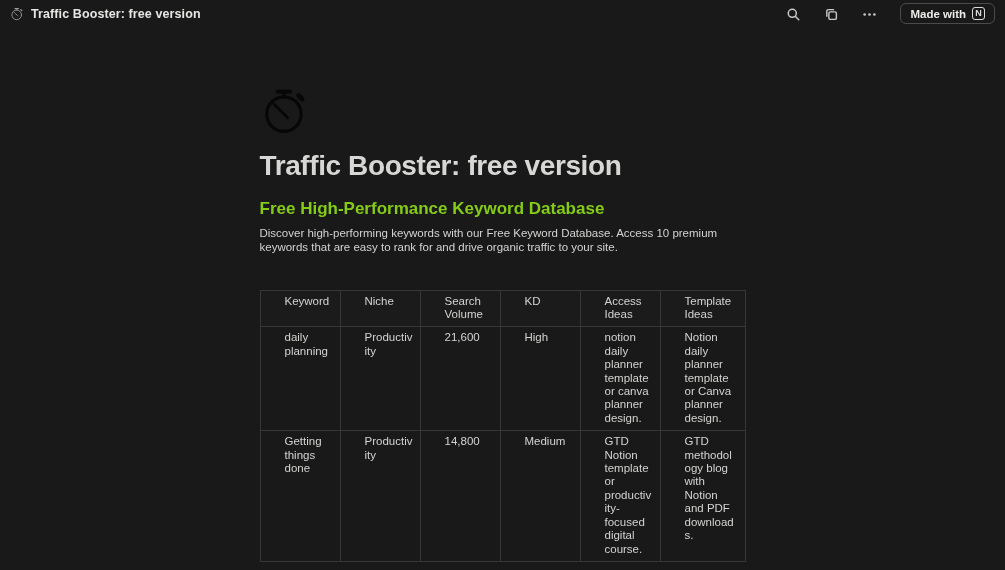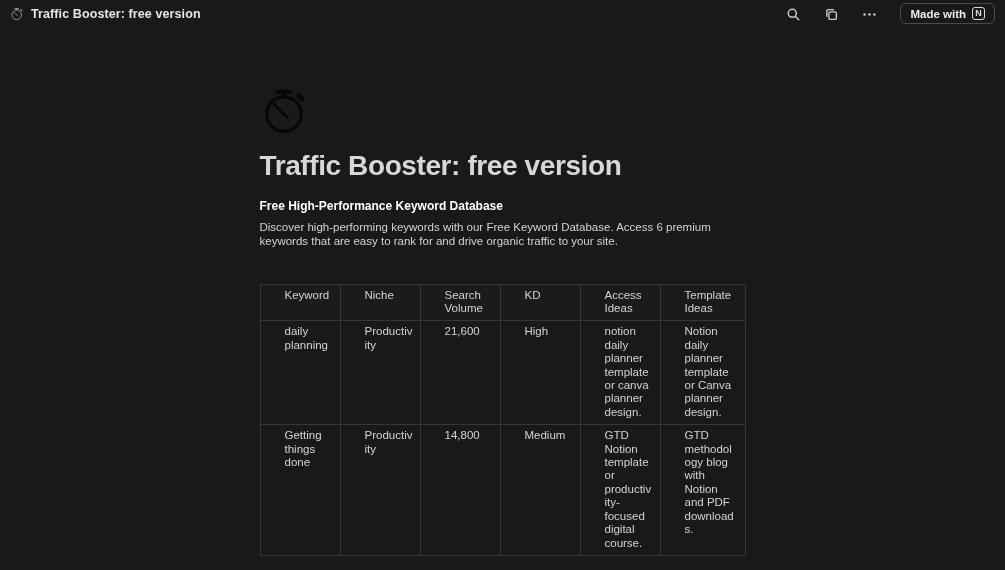--- a/index.html
+++ b/index.html
@@ -83,23 +83,23 @@
   .page-emoji { width: 50px; height: 50px; display: block; }
   .page-title {
     margin-top: 14px;
     font-size: 28px;
     font-weight: 700;
     letter-spacing: -0.4px;
     color: #d7d7d5;
   }
   .section-heading {
     margin-top: 17px;
-    font-size: 12px;
+    font-size: 17px;
     font-weight: 600;
-    color: #ffffff;
+    color: #84cc16;
   }
   .page-description {
     margin-top: 8px;
     font-size: 11.5px;
     line-height: 13.8px;
     color: #d3d3d1;
     max-width: 486px;
   }
 
   
@@ -194,21 +194,21 @@
 
 <main class="content">
   <svg class="page-emoji" style="color:#070707">
     <use href="#sym-stopwatch" width="50" height="50"></use>
   </svg>
 
   <h1 class="page-title">Traffic Booster: free version</h1>
 
   <h3 class="section-heading">Free High-Performance Keyword Database</h3>
 
-  <p class="page-description">Discover high-performing keywords with our Free Keyword Database. Access 6 premium keywords that are easy to rank for and drive organic traffic to your site.</p>
+  <p class="page-description">Discover high-performing keywords with our Free Keyword Database. Access 10 premium keywords that are easy to rank for and drive organic traffic to your site.</p>
 
   <table class="kw-table">
     <colgroup>
       <col style="width:80px">
         <col style="width:80px">
         <col style="width:80px">
       <col style="width:80px">
         <col style="width:80px">
         <col style="width:85px">
     </colgroup>

